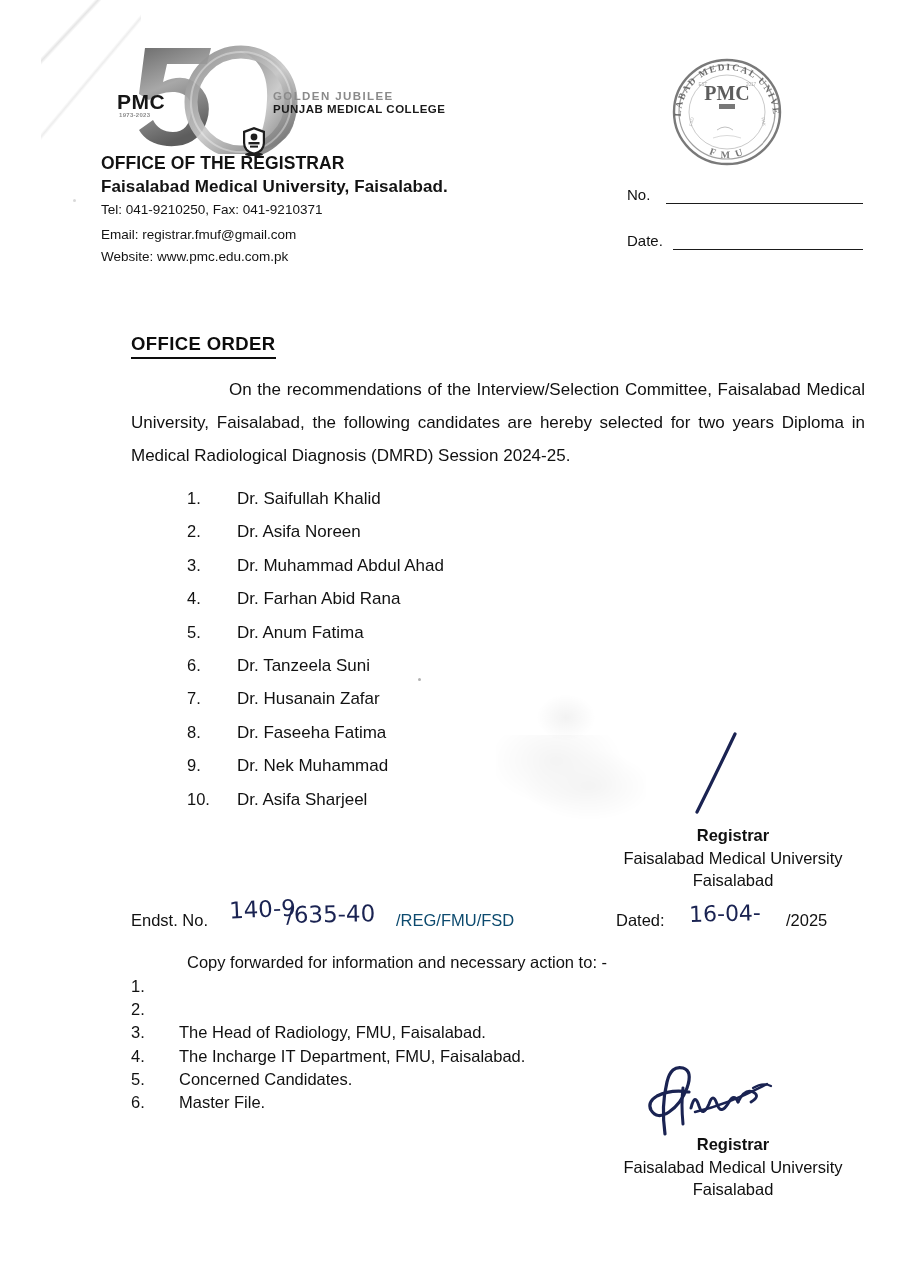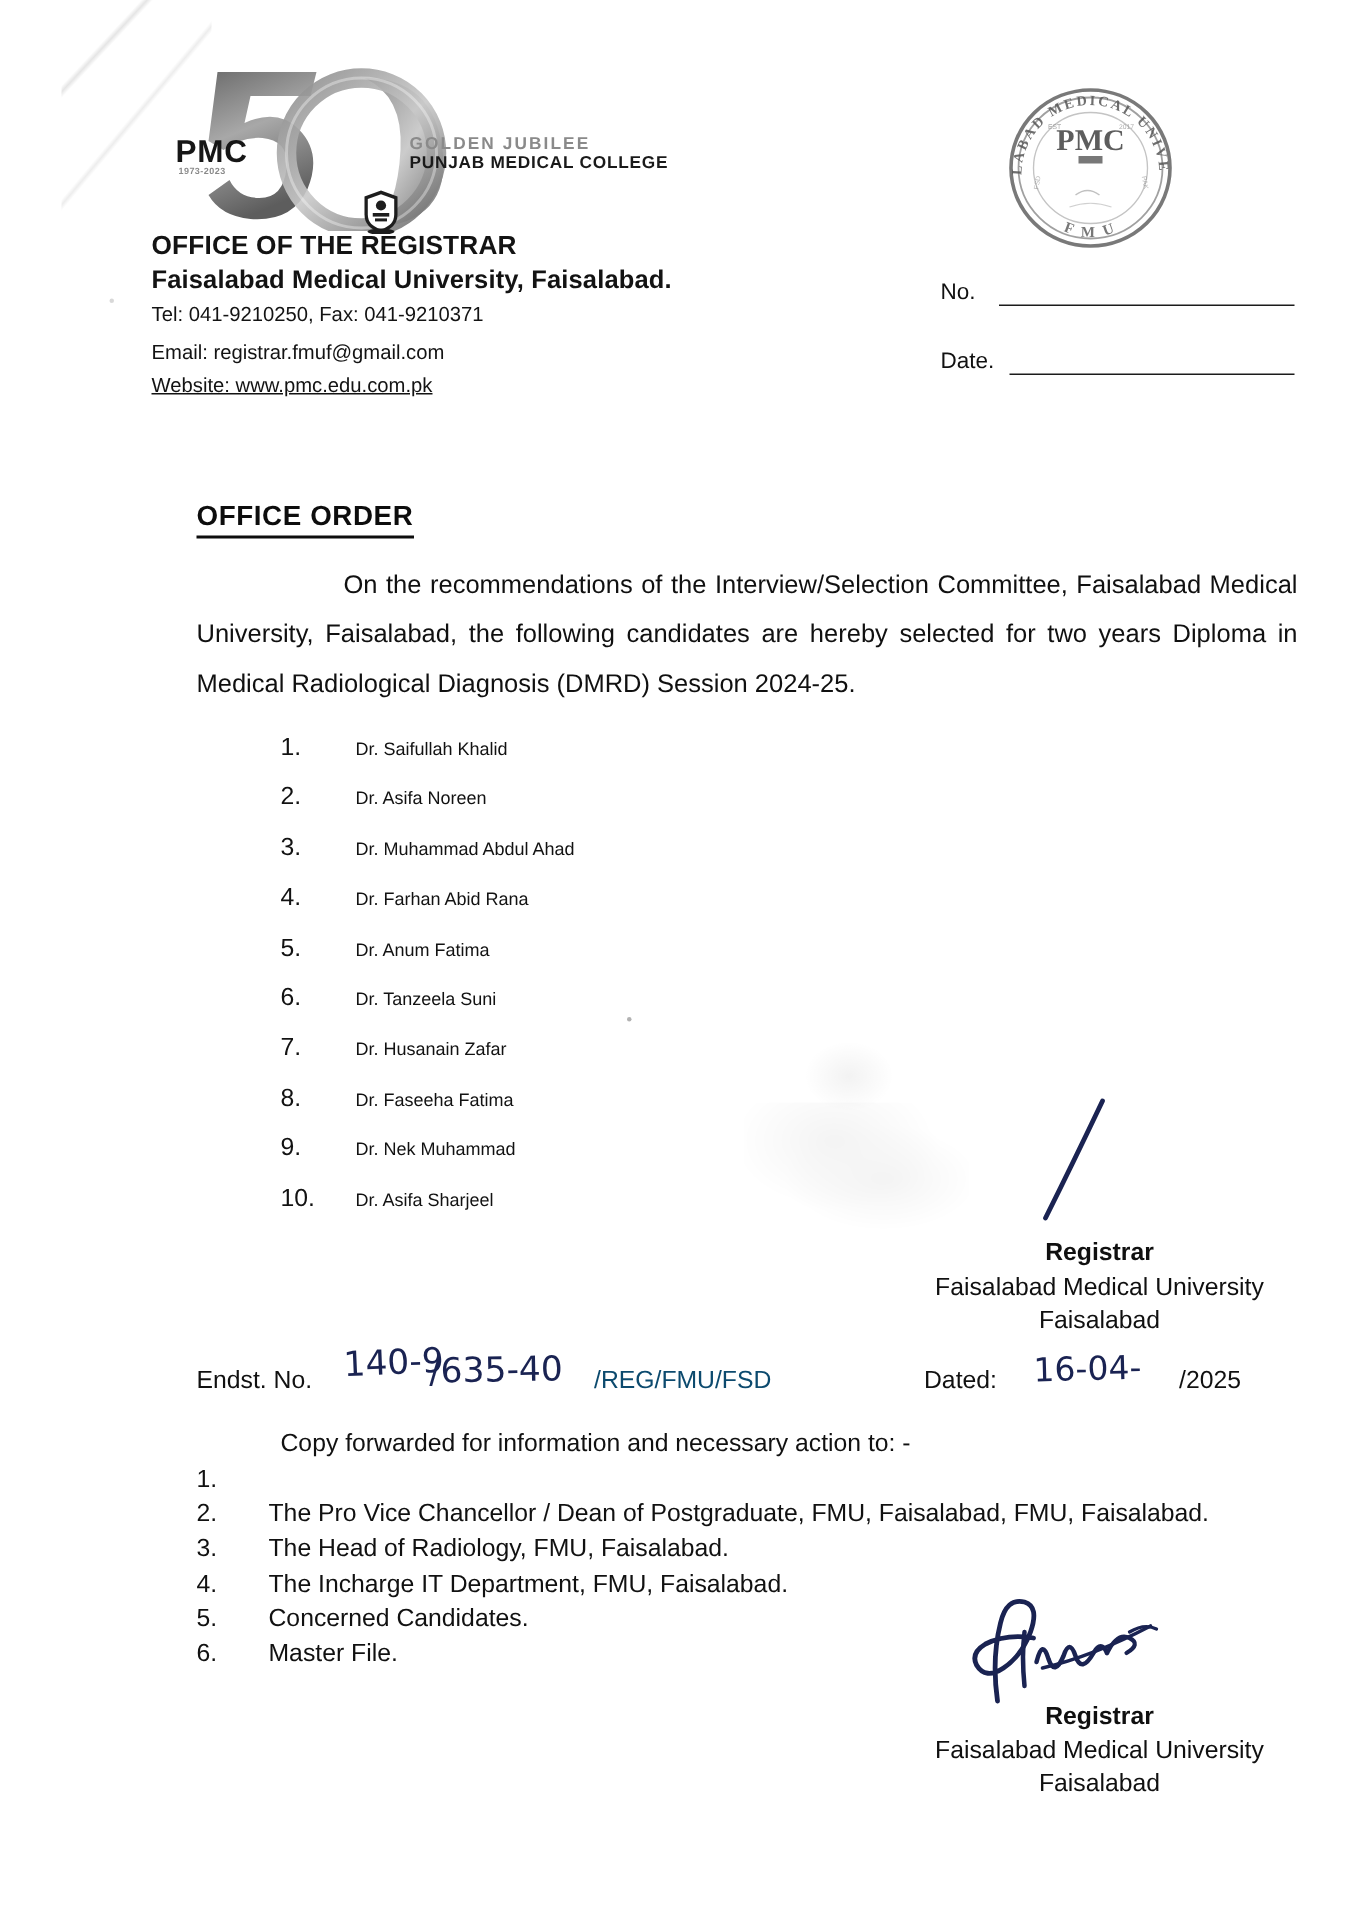--- a/index.html
+++ b/index.html
@@ -160,21 +160,20 @@
   }
   .lh-email {
     left: 60px;
     top: 227px;
     font-size: 13.5px;
   }
   .lh-web {
     left: 60px;
     top: 249px;
     font-size: 13.5px;
-    text-decoration: underline;
   }
 
   
   .seal {
     position: absolute;
     left: 622px;
     top: 52px;
     width: 128px;
     height: 120px;
     opacity: 0.80;
@@ -233,21 +232,21 @@
     align-items: baseline;
     height: 33.4px;
   }
   .cand-num {
     width: 50px;
     font-size: 16.5px;
     color: #121212;
     flex: 0 0 auto;
   }
   .cand-name {
-    font-size: 12px;
+    font-size: 17px;
     color: #121212;
     white-space: nowrap;
   }
 
   
   .sig-block {
     position: absolute;
     text-align: center;
     line-height: 22.5px;
     color: #101010;
@@ -518,21 +517,20 @@
   <div class="dated-hand">16-04-</div>
   <div class="dated-year">/2025</div>
 
   <div class="copy-lead">Copy forwarded for information and necessary action to: -</div>
   <div class="copy-list">
     <div class="copy-row">
       <span class="copy-num">1.</span>
     </div>
     <div class="copy-row">
       <span class="copy-num">2.</span>
-      <span class="copy-text">The Pro Vice Chancellor / Dean of Postgraduate, FMU, Faisalabad, FMU, Faisalabad.</span>
     </div>
     <div class="copy-row">
       <span class="copy-num">3.</span>
       <span class="copy-text">The Head of Radiology, FMU, Faisalabad.</span>
     </div>
     <div class="copy-row">
       <span class="copy-num">4.</span>
       <span class="copy-text">The Incharge IT Department, FMU, Faisalabad.</span>
     </div>
     <div class="copy-row">

